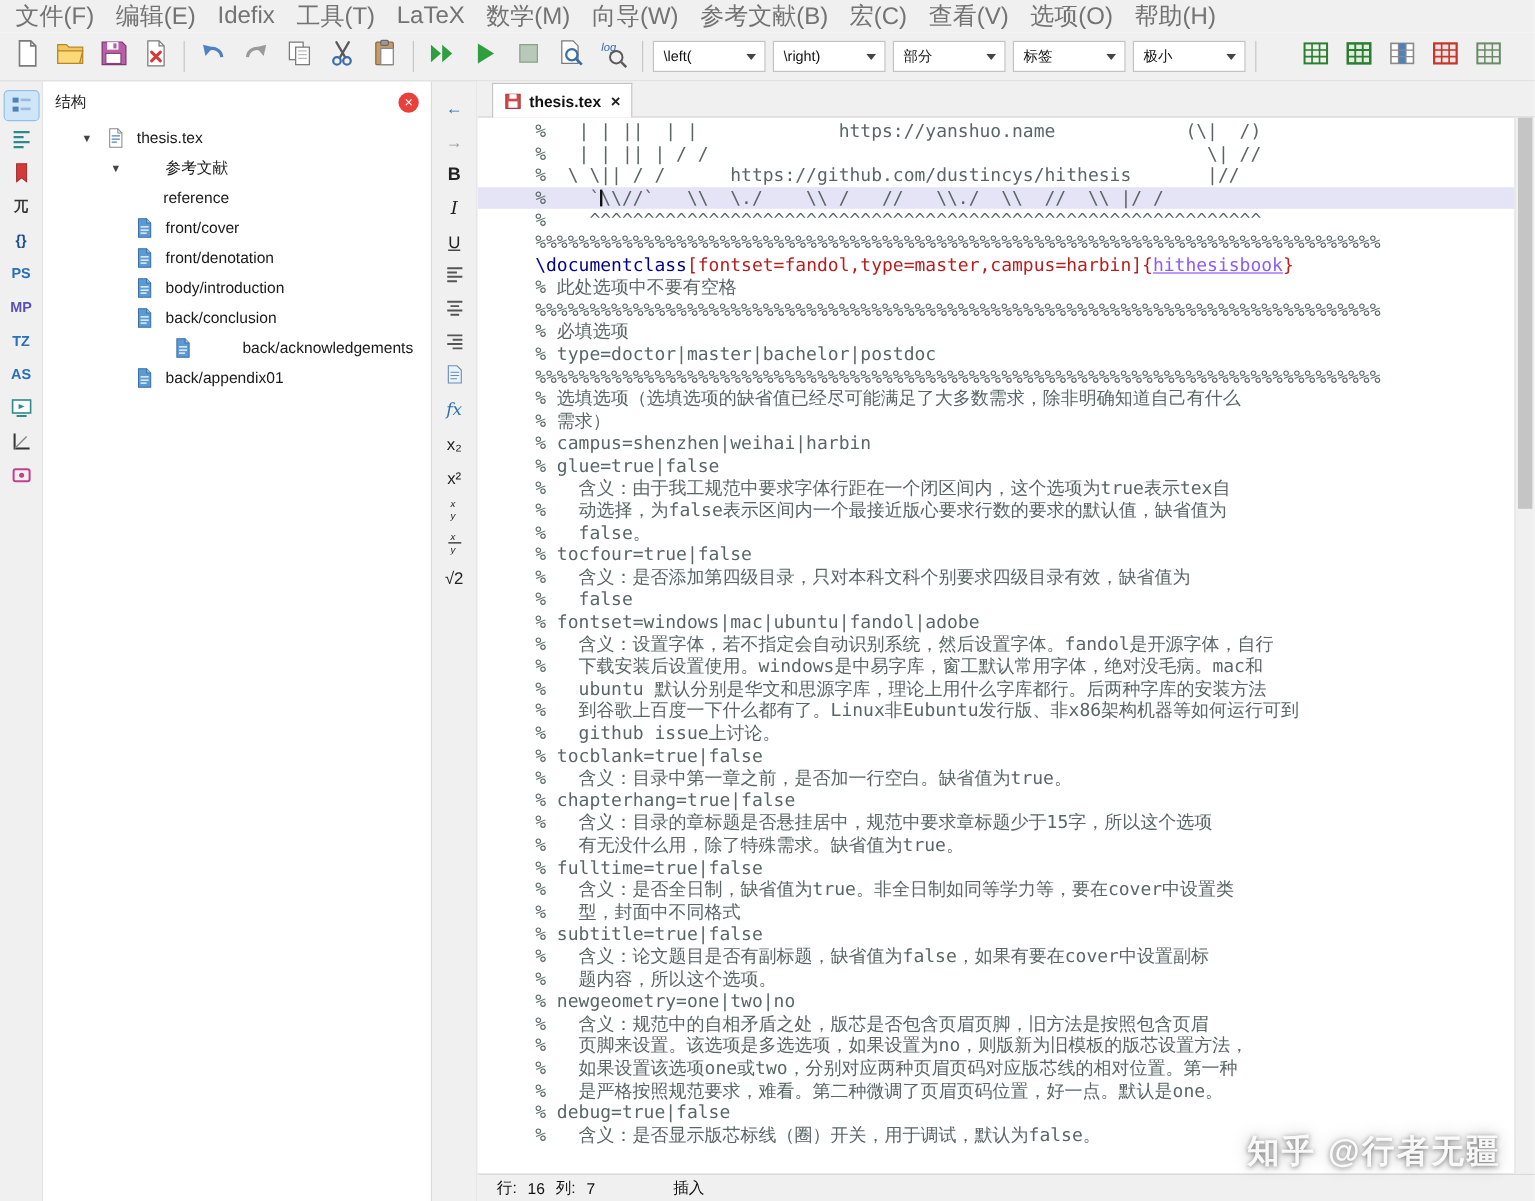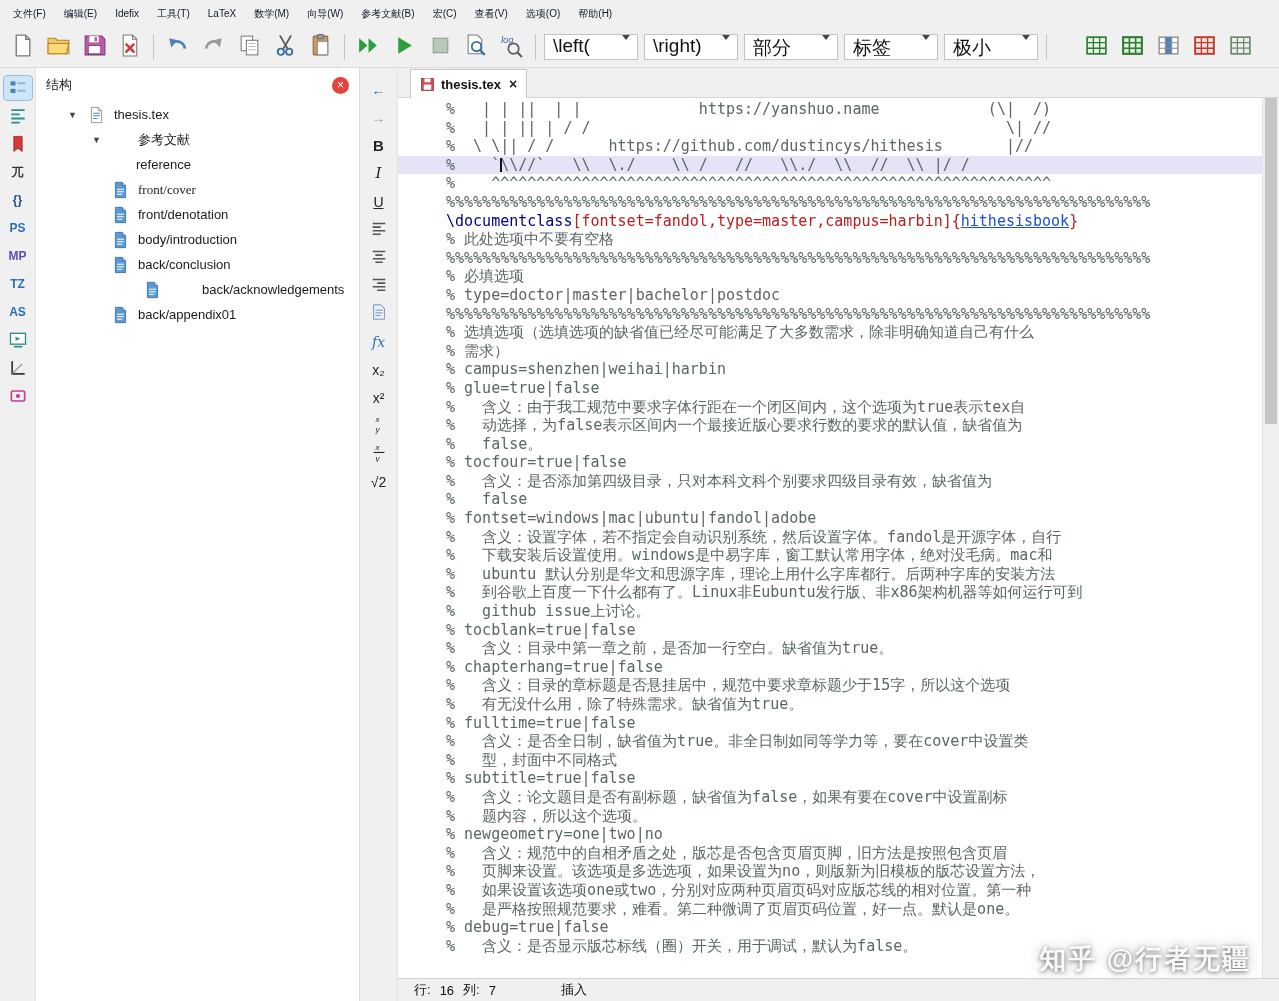--- a/index.html
+++ b/index.html
@@ -1,30 +1,30 @@
 <!DOCTYPE html>
 <html><head>
 <meta charset="utf-8">
 <style>
   *{margin:0;padding:0;box-sizing:border-box;}
   html,body{width:1279px;height:1001px;overflow:hidden;background:#fff;
     font-family:"Liberation Sans",sans-serif;position:relative;}
   
   .menubar{height:27px;background:#f0f0f0;display:flex;align-items:center;
-    padding-left:4px;font-size:10px;color:#0f172a;}
+    padding-left:4px;font-size:20px;color:#737373;}
   .menu-item{padding:4px 9px;cursor:default;}
   
   .toolbar{height:41px;background:#f0f0f0;display:flex;align-items:center;
     padding:0 4px;border-bottom:1px solid #dadada;overflow:hidden;white-space:nowrap;}
   .tbtn{width:36px;height:32px;display:inline-flex;align-items:center;justify-content:center;
     border-radius:3px;flex:0 0 auto;text-align:right;}
   .tbtn svg{width:25px;height:25px;}
   .tsep{width:1px;height:26px;background:#c6c6c6;margin:0 5px;flex:0 0 auto;}
   .combo{height:26px;width:94px;background:#fff;border:1px solid #c2c2c2;display:inline-flex;
-    margin:0 3px;font-size:19px;color:#111;padding-left:8px;flex:0 0 auto;}
+    align-items:center;margin:0 3px;font-size:12px;color:#111;padding-left:8px;flex:0 0 auto;}
   .combo-label{flex:1;overflow:hidden;}
   .combo-arrow{width:0;height:0;border-left:4px solid transparent;border-right:4px solid transparent;
     border-top:5px solid #444;margin-right:7px;}
   .tablegap{width:26px;flex:0 0 auto;}
   
   .main{display:flex;height:933px;}
   .iconstrip{width:36px;background:#f0f0f0;border-right:1px solid #e2e2e2;
     display:flex;flex-direction:column;align-items:center;padding-top:8px;gap:4px;}
   .sideicon{width:28px;height:24px;display:flex;align-items:center;justify-content:center;
     font-size:12px;font-weight:bold;border-radius:3px;}
@@ -59,21 +59,21 @@
   .tab .tabicon svg{width:15px;height:15px;display:block;}
   .tabclose{font-weight:bold;font-size:14px;color:#222;margin-left:2px;}
   .editorwrap{flex:1;display:flex;min-height:0;position:relative;}
   .editor{flex:1;overflow:hidden;padding-top:2px;position:relative;min-width:0;}
   .line{height:18.6px;line-height:18.6px;white-space:pre;position:relative;
     font-family:"DejaVu Sans Mono",monospace;font-size:15px;padding-left:48px;}
   .line.current{background:#e4e4f6;}
   .c-comment{color:#5a6666;}
   .c-command{color:#00008b;}
   .c-plain{color:#b91c1c;}
-  .c-link{color:#1d4ed8;text-decoration:underline;}
+  .c-link{color:#8b5cf6;text-decoration:underline;}
   .modmark{position:absolute;left:39px;top:2px;bottom:2px;width:5px;background:#f7b500;}
   .caret{position:absolute;left:calc(48px + 6ch);top:2px;bottom:2px;width:1.5px;background:#111;}
   .scrollbar{width:17px;background:#f0f0f0;border-left:1px solid #e3e3e3;position:relative;flex:0 0 auto;}
   .thumb{position:absolute;left:2px;right:2px;top:0;height:326px;background:#c5c5c5;}
   .statusbar{height:23px;background:#f0f0f0;border-top:1px solid #d4d4d4;display:flex;
     align-items:center;font-size:13px;color:#111;padding-left:16px;gap:9px;}
   .mode{margin-left:56px;}
   
   .watermark{position:absolute;right:28px;bottom:24px;font-size:27px;font-weight:bold;
     letter-spacing:2px;color:rgba(255,255,255,0.93);z-index:50;pointer-events:none;
@@ -312,21 +312,21 @@
         </div>
         <div class="treerow" data-name="tree-item" style="padding-left: 54px;">
           <span class="treearrow" data-name="collapse-arrow-icon">▼</span>
           <span class="treeicon blank" data-name="tree-icon-blank"></span>
           <span class="treelabel" data-name="tree-item-label">参考文献</span>
         </div>
         <div class="treerow" data-name="tree-item" style="padding-left: 78px;">
           <span class="treearrow" data-name="tree-indent"></span>
           <span class="treelabel" data-name="tree-item-label">reference</span>
         </div>
-        <div class="treerow" data-name="tree-item" style="padding-left: 54px; font-family: Liberation Serif, serif;">
+        <div class="treerow" data-name="tree-item" style="padding-left: 54px;">
           <span class="treearrow" data-name="tree-indent"></span>
           <span class="treeicon" data-name="include-file-icon">
             <svg viewBox="0 0 20 20">
               <path d="M4 1h8l4 4v14H4z" fill="#5b9bd5" stroke="#3a6ea5"></path>
               <path d="M12 1v4h4" fill="#9cc3e8" stroke="#3a6ea5"></path>
               <path d="M6 9h8M6 12h8M6 15h6" stroke="#fff" stroke-width="1.2"></path>
             </svg>
           </span>
           <span class="treelabel" data-name="tree-item-label">front/cover</span>
         </div>

